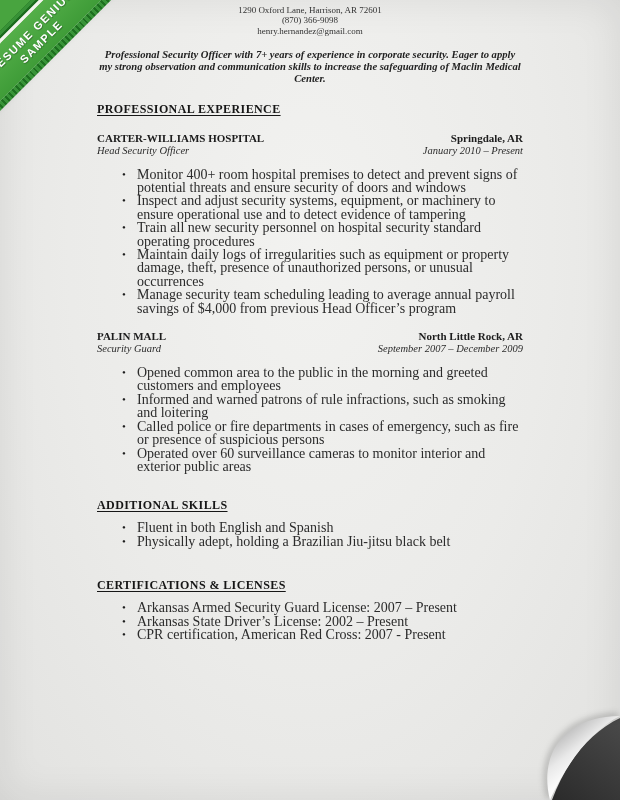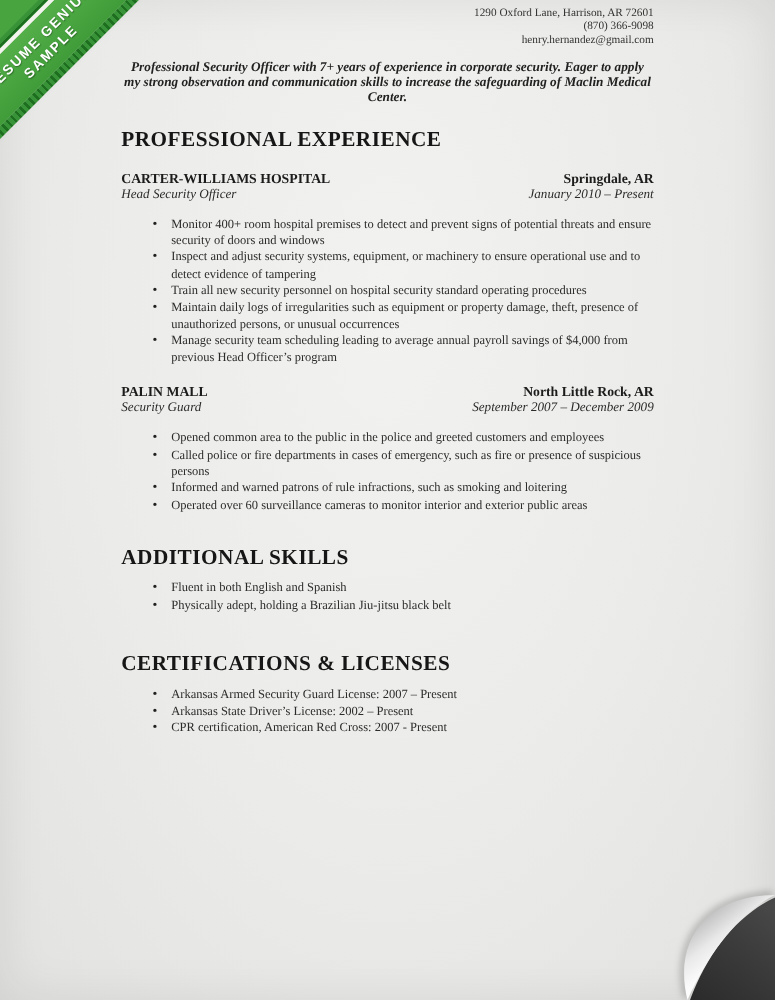--- a/index.html
+++ b/index.html
@@ -16,37 +16,37 @@
   
   .content{
     position:absolute;left:97px;right:97px;top:0;
     color:#2b2b2b;
   }
   .title{
     margin-top:76px;text-align:center;
     font-size:23.5px;font-weight:bold;letter-spacing:0.6px;color:#151515;
     line-height:26px;
   }
-  .contact{margin-top:5px;text-align:right;font-size:9px;line-height:10.4px;color:#333;}
+  .contact{margin-top:5px;text-align:center;font-size:9px;line-height:10.4px;color:#333;}
   .summary{
     margin-top:13px;text-align:center;
     font-size:10.6px;font-style:italic;font-weight:bold;
     line-height:11.8px;color:#222;padding:0 2px;
   }
   .section-heading{
     margin-top:17px;
-    font-size:17px;font-weight:bold;letter-spacing:0.4px;color:#161616;
-    text-underline-offset:2px;
+    font-size:12px;font-weight:bold;letter-spacing:0.4px;color:#161616;
+    text-decoration:underline;text-underline-offset:2px;
   }
   .row{display:flex;justify-content:space-between;align-items:flex-start;}
   .row.bold{font-size:11px;font-weight:bold;color:#1c1c1c;margin-top:15px;}
   .row.italic{font-size:10.5px;font-style:italic;color:#2b2b2b;margin-top:1px;}
   ul.bullets{
     margin:12px 0 0 0;padding:0 0 0 23px;list-style:none;
-    font-size:10px;line-height:13.4px;color:#2b2b2b;
+    font-size:14px;line-height:13.4px;color:#2b2b2b;
   }
   ul.bullets li{position:relative;padding-left:17px;}
   ul.bullets li::before{
     content:"\2022";position:absolute;left:2px;top:0;font-size:11px;color:#1e1e1e;
   }
   ul.bullets.tight{margin-top:2px;}
   .job2{margin-top:14px;}
   .edu-section .section-heading{margin-top:16px;}
   .skills-section .section-heading{margin-top:25px;}
   .cert-section .section-heading{margin-top:30px;}
@@ -123,23 +123,23 @@
       <div class="job2">
         <div class="row bold">
           <span>PALIN MALL</span>
           <span>North Little Rock, AR</span>
         </div>
         <div class="row italic">
           <span>Security Guard</span>
           <span>September 2007 – December 2009</span>
         </div>
         <ul class="bullets">
-          <li>Opened common area to the public in the police and greeted customers and employees</li>
+          <li>Opened common area to the public in the morning and greeted customers and employees</li>
+          <li>Informed and warned patrons of rule infractions, such as smoking and loitering</li>
           <li>Called police or fire departments in cases of emergency, such as fire or presence of suspicious persons</li>
-          <li>Informed and warned patrons of rule infractions, such as smoking and loitering</li>
           <li>Operated over 60 surveillance cameras to monitor interior and exterior public areas</li>
         </ul>
       </div>
     </div>
 
 
     <div class="skills-section">
       <div class="section-heading">ADDITIONAL SKILLS</div>
       <ul class="bullets gap8">
         <li>Fluent in both English and Spanish</li>

